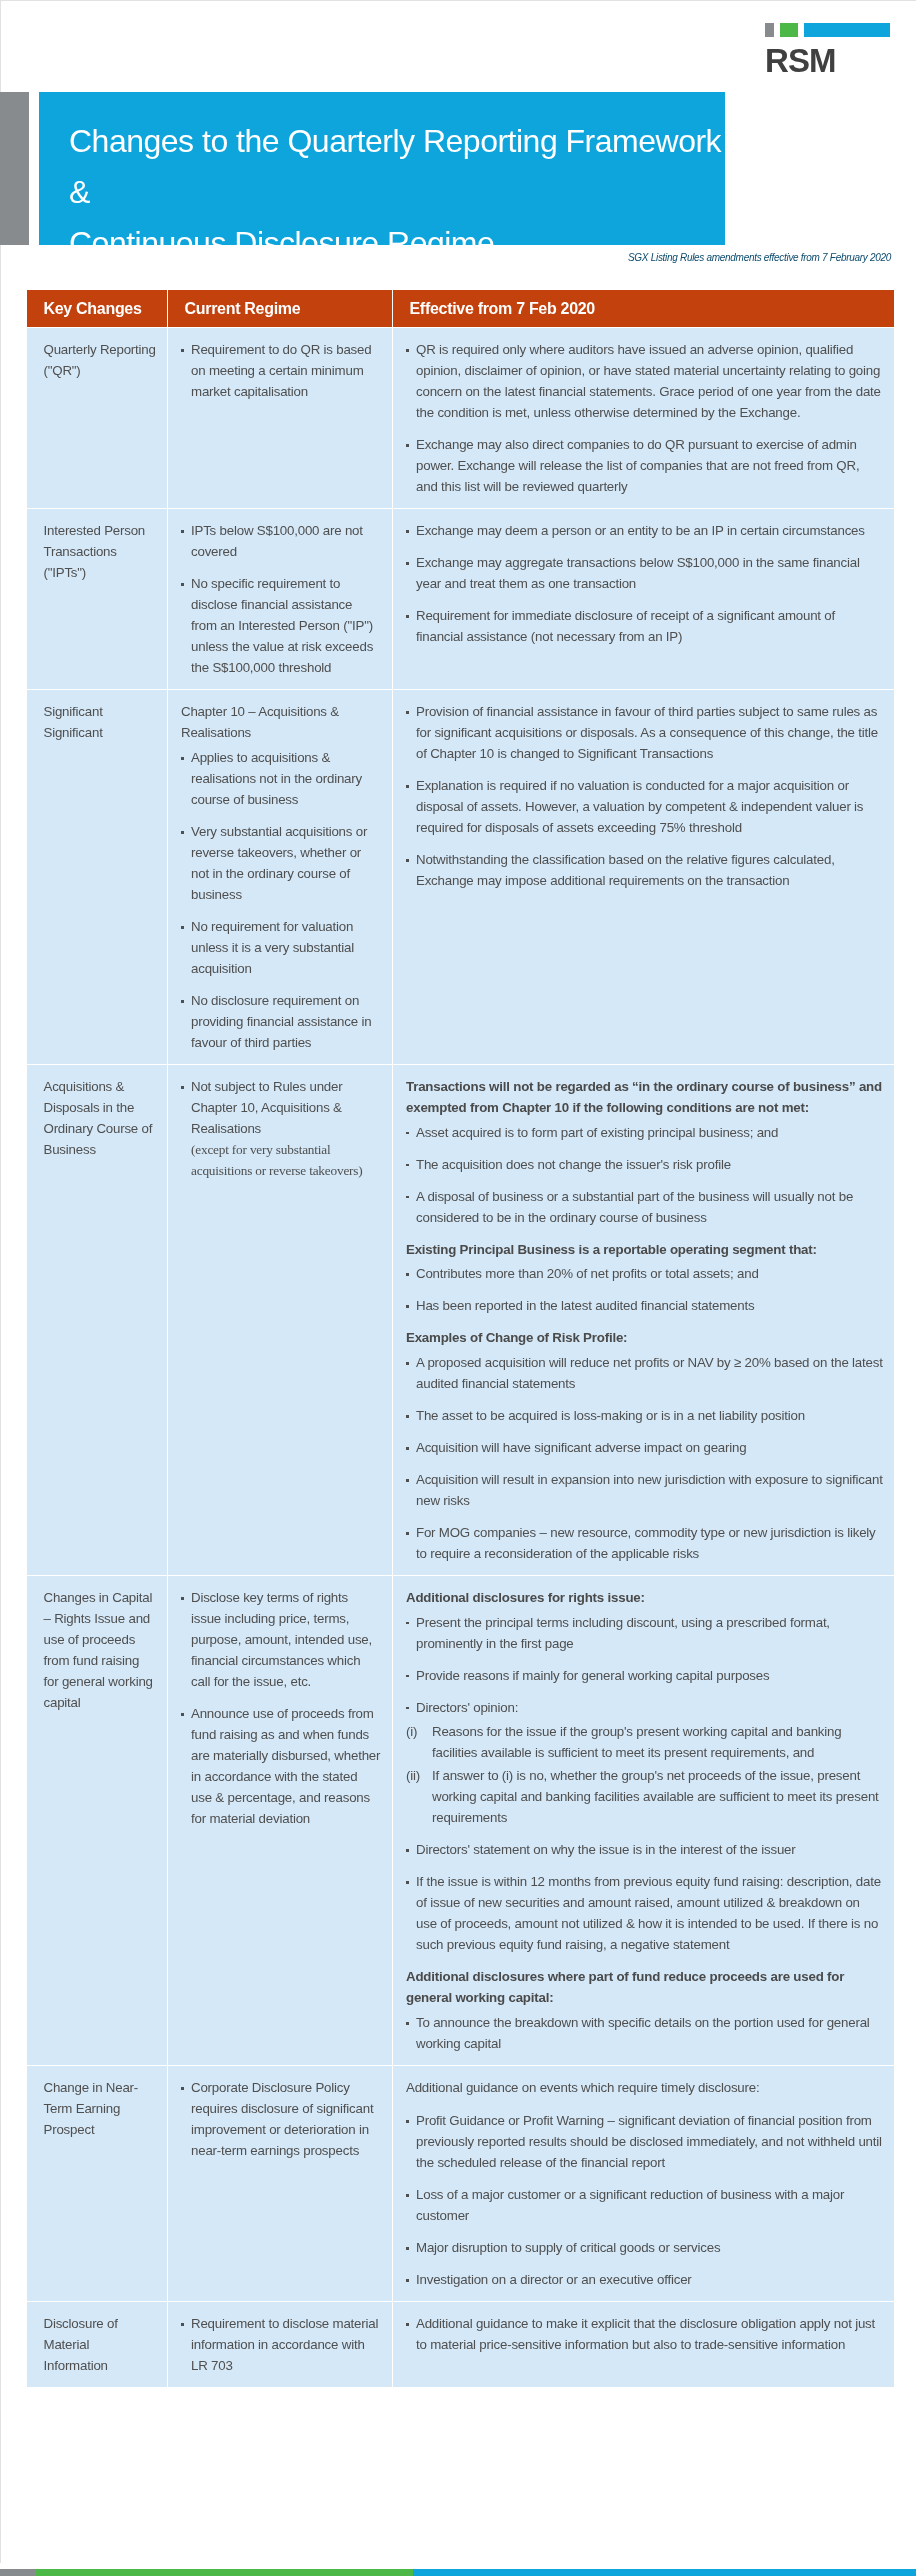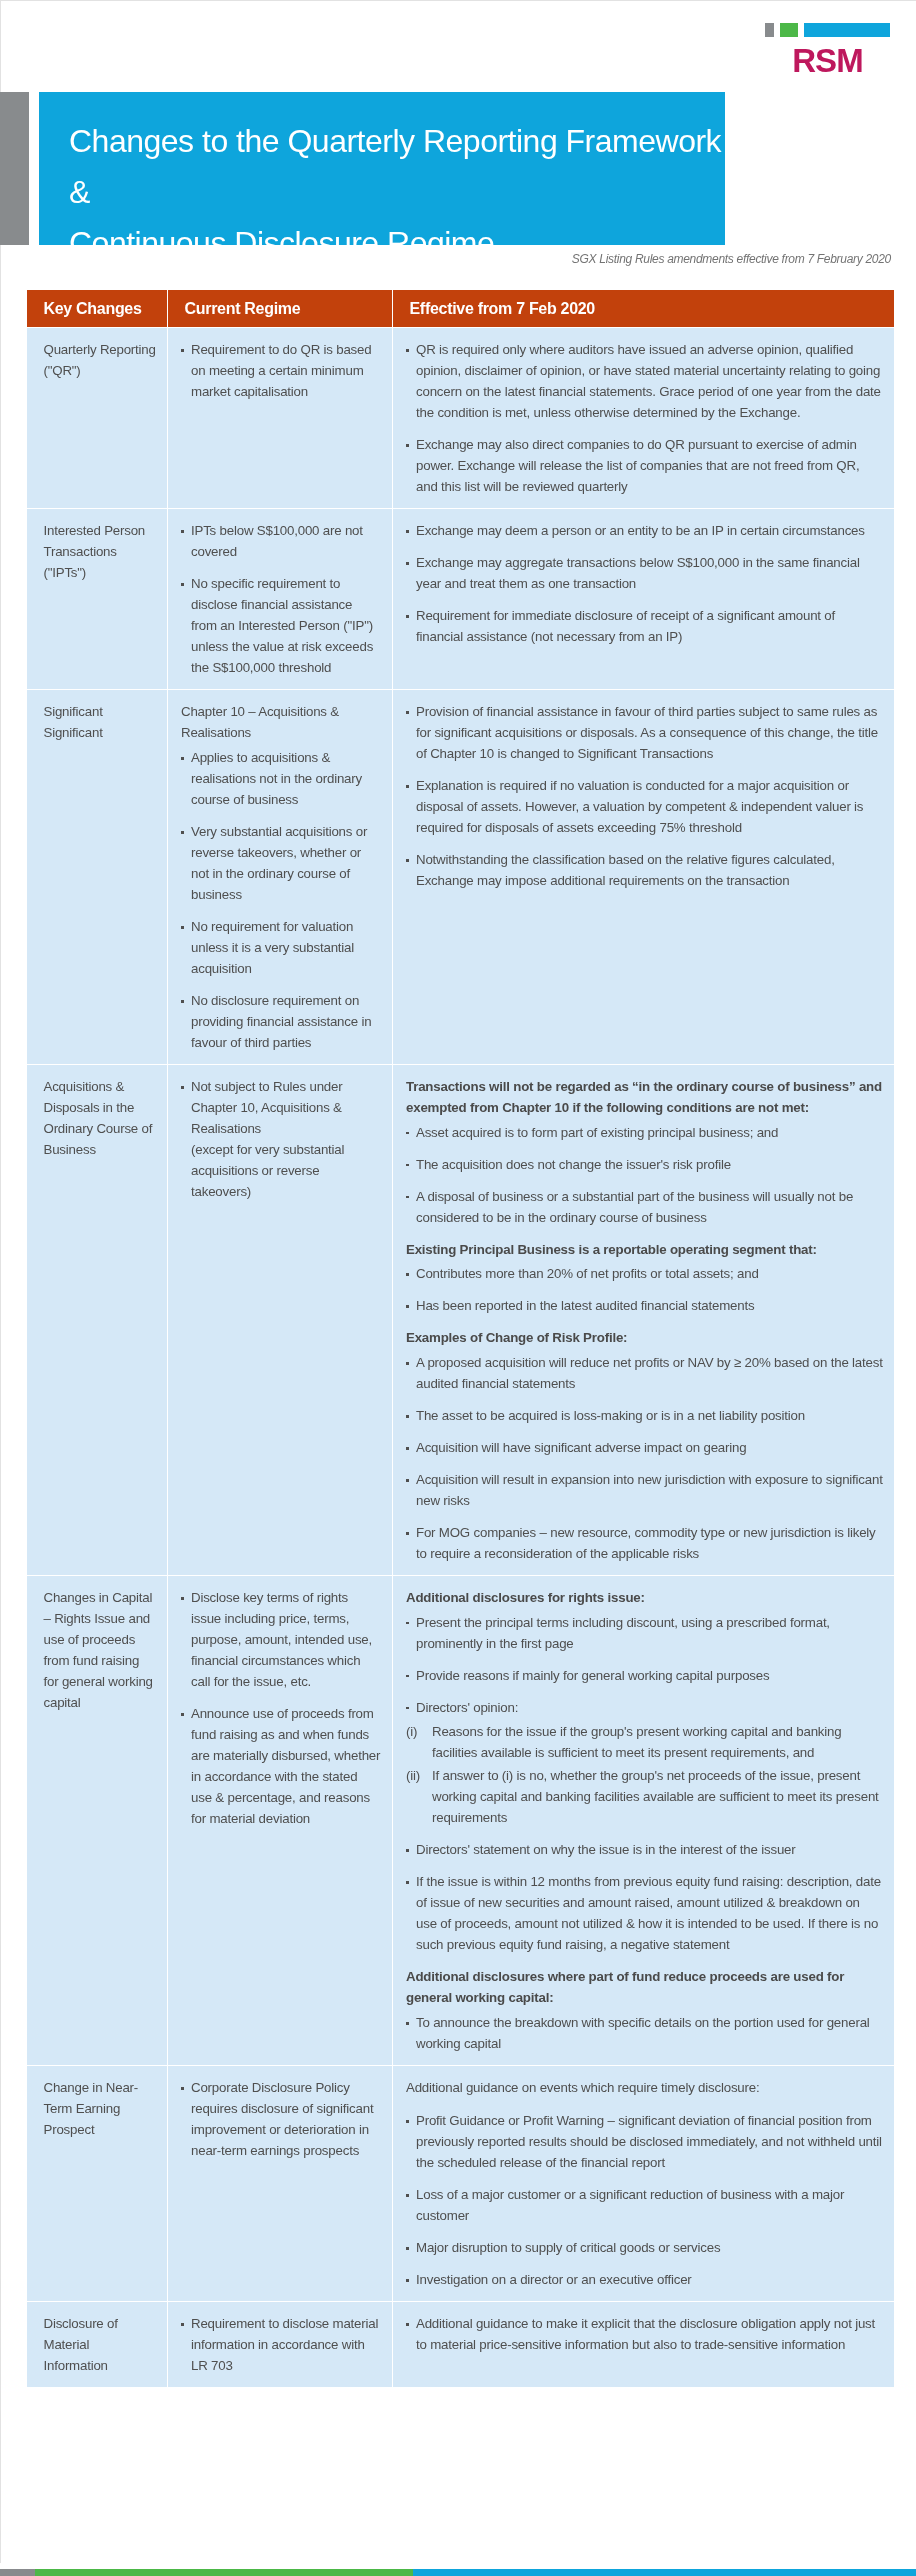--- a/index.html
+++ b/index.html
@@ -16,35 +16,35 @@
     border-top: 0.9px solid #e2e2e2; border-left: 0.9px solid #e2e2e2;
     pointer-events: none;
   }
   
   .logo { position: absolute; right: 27px; top: 23px; width: 125px; }
   .logo-bars { display: flex; gap: 5.5px; height: 13.8px; }
   .logo-bar-grey { width: 9.2px; background: #888b8d; }
   .logo-bar-green { width: 18.4px; background: #4cb848; }
   .logo-bar-blue { flex: 1; background: #0ea5dc; }
   .logo-text {
-    text-align: center; font-size: 33px; font-weight: bold; color: #be185d;
+    text-align: left; font-size: 33px; font-weight: bold; color: #404040;
     letter-spacing: -0.9px; line-height: 33px; margin-top: 7.3px;
     font-family: "Liberation Sans", sans-serif;
   }
   
   .side-bar { position: absolute; left: 0; top: 92px; width: 28.5px; height: 153px; background: #888b8d; }
   .banner {
     position: absolute; left: 39px; top: 92px; width: 686px; height: 153px;
     background: #0ea5dc; color: #ffffff;
     padding: 24px 0 0 30px;
   }
   .banner-title { font-size: 32px; font-weight: normal; line-height: 51px; letter-spacing: -0.5px; }
   .subtitle {
     position: absolute; right: 26px; top: 252px;
-    font-style: italic; font-size: 12px; color: #737373; letter-spacing: -0.3px;
+    font-style: italic; font-size: 10px; color: #0c4a6e; letter-spacing: -0.3px;
   }
   .table-wrap { position: absolute; left: 26px; top: 289px; width: 869px; }
   table { width: 100%; border-collapse: separate; border-spacing: 1.8px; }
   th {
     background: #c2410c; color: #ffffff; text-align: left;
     font-size: 16px; font-weight: bold; padding: 10px 16.5px 9.2px 16.5px;
     height: 37px; letter-spacing: -0.3px;
   }
   td {
     background: #d5e8f7; vertical-align: top;
@@ -63,21 +63,21 @@
     width: 2.8px; height: 2.8px; background: #4f4f4f;
   }
   .heading-bold { font-weight: bold; color: #4a4a4a; margin-bottom: 3.7px; }
   .plain { margin-bottom: 12px; }
   .group { margin-top: 11px; }
   .group:first-child { margin-top: 0; }
   .sub-list { margin-top: 3.7px; }
   .sub-item { display: flex; margin-bottom: 1.8px; }
   .sub-num { width: 26px; flex-shrink: 0; }
   .cur-heading { margin-bottom: 3.7px; }
-  .note { padding-left: 10px; }
+  .note { padding-left: 10px; font-family: Liberation Serif, serif; }
   
   .footer-stripe { position: absolute; left: 0; top: 2569px; width: 917px; height: 7.3px; display: flex; }
   .fs-grey { width: 35px; background: #888b8d; }
   .fs-green { width: 378px; background: #4cb848; }
   .fs-blue { flex: 1; background: #0ea5dc; }
 </style>
 </head>
 <body>
 
 <div class="page-border"></div>

